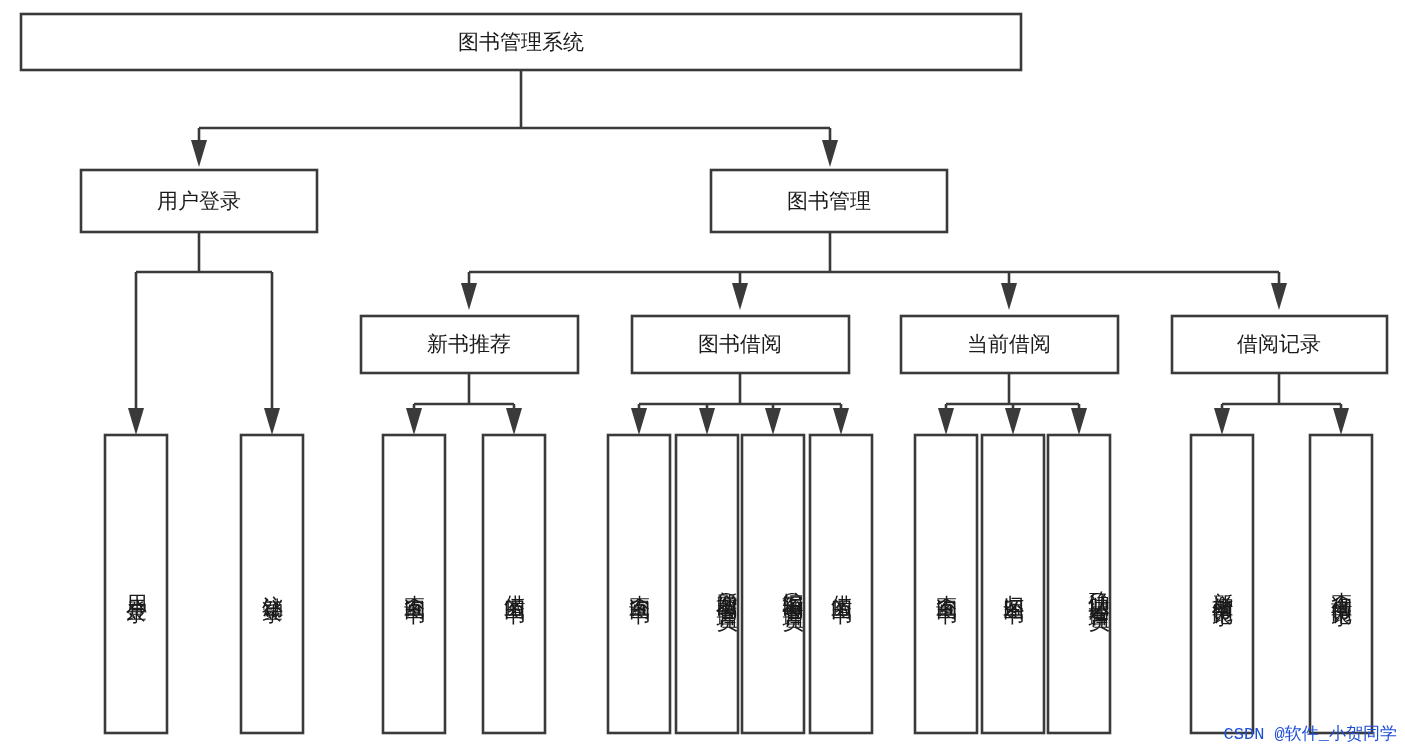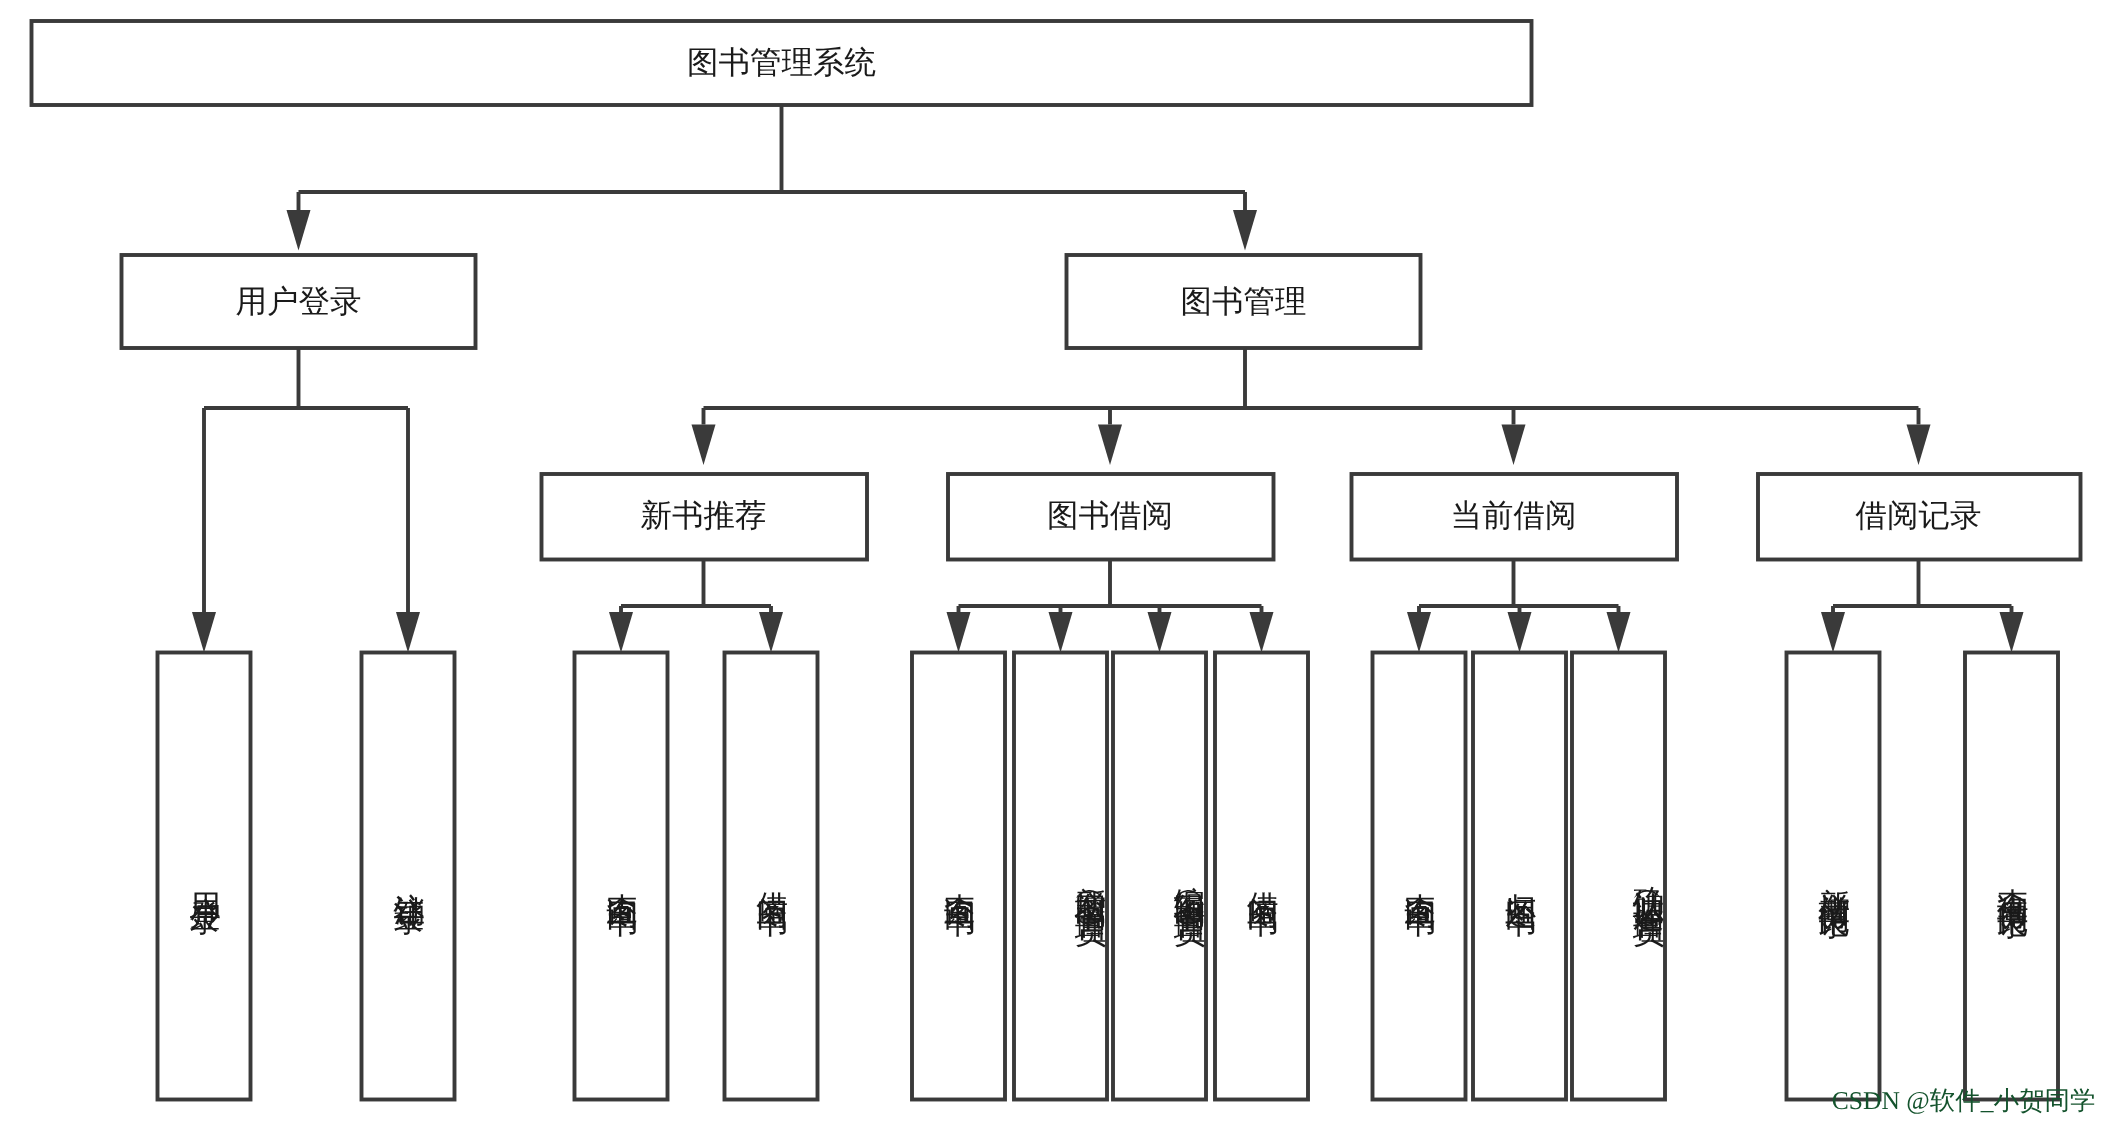--- a/index.html
+++ b/index.html
@@ -58,23 +58,23 @@
     color: #1a1a1a;
     letter-spacing: 3px;
     white-space: nowrap;
     text-align: start;
     pointer-events: none;
   }
   .watermark {
     position: absolute;
     right: 8px;
     bottom: 2px;
-    font-family: Liberation Serif, serif;
+    font-family: Liberation Mono, monospace;
     font-size: 17px;
-    color: #14532d;
+    color: #1d4ed8;
     white-space: nowrap;
     pointer-events: none;
   }
 </style>
 </head>
 <body>
 
 <div id="diagram-root">
 
   <svg class="diagram" viewBox="0 0 1405 747" xmlns="http://www.w3.org/2000/svg">

